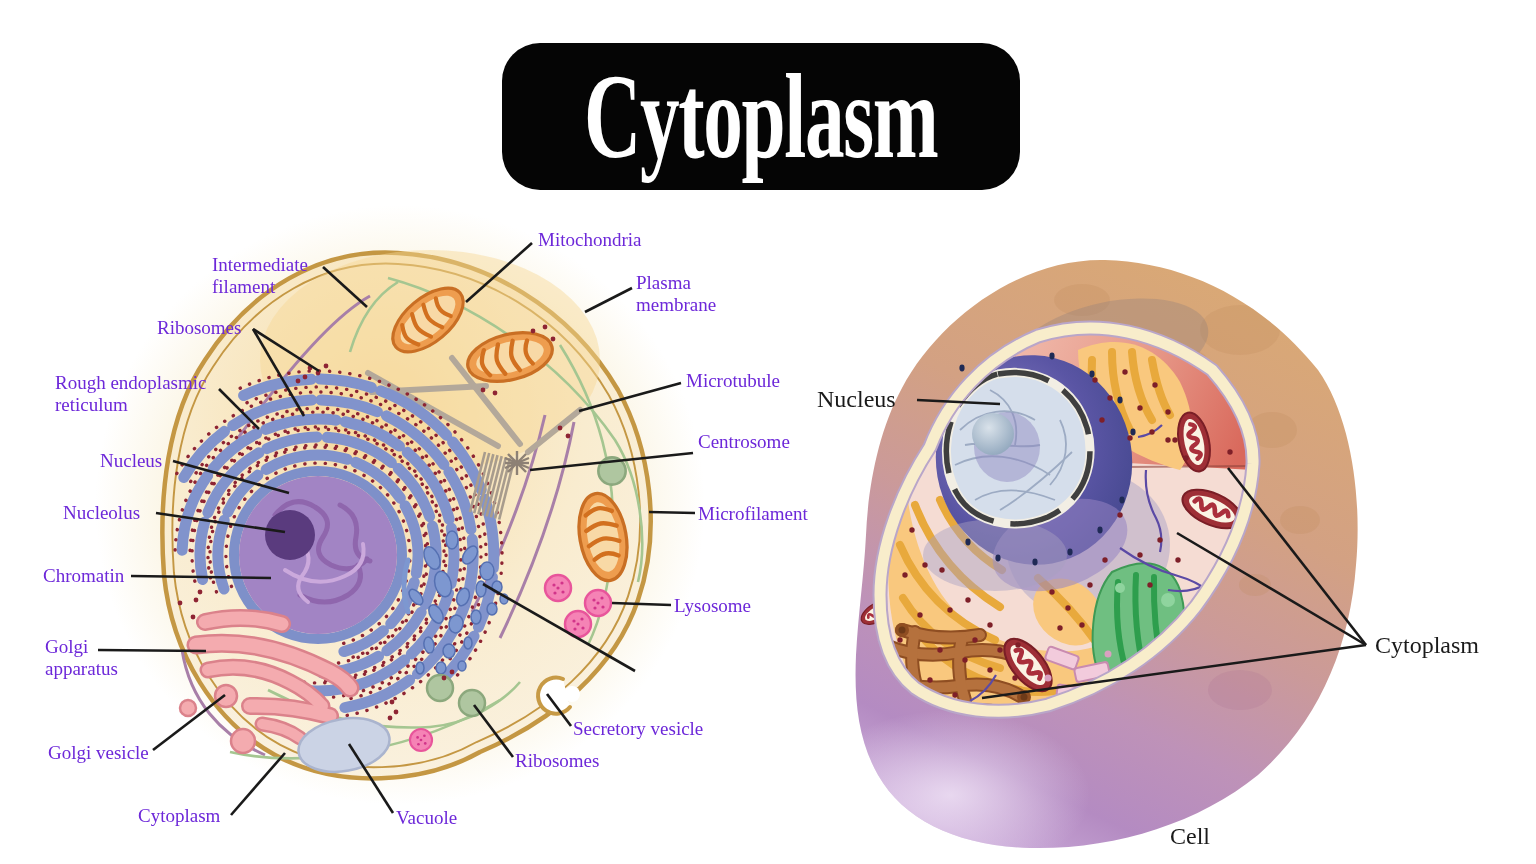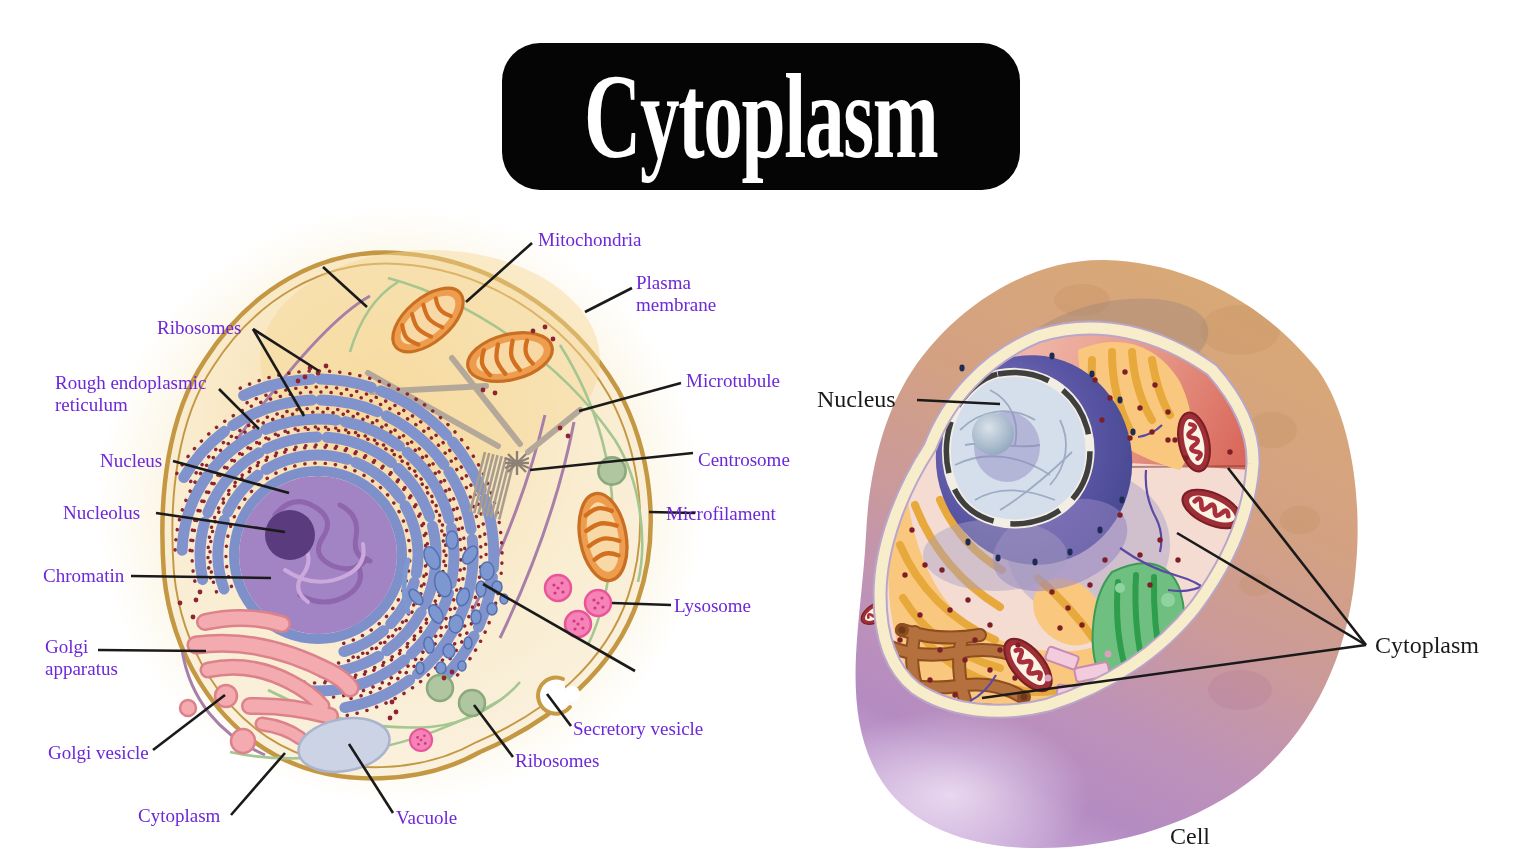--- a/index.html
+++ b/index.html
@@ -494,34 +494,35 @@
     <line x1="1366" y1="645" x2="1228" y2="468"></line>
     <line x1="1366" y1="645" x2="1177" y2="533"></line>
     <line x1="1366" y1="645" x2="982" y2="698"></line>
   </g>
 </svg>
 
 <div class="title-banner">
   <span>Cytoplasm</span>
 </div>
 
+<div class="lbl" style="left:212px;top:254px;width:122px">Intermediate filament</div>
 <div class="lbl" style="left:157px;top:317px">Ribosomes</div>
 <div class="lbl" style="left:55px;top:372px;width:168px">Rough endoplasmic reticulum</div>
 <div class="lbl" style="left:100px;top:450px">Nucleus</div>
 <div class="lbl" style="left:63px;top:502px">Nucleolus</div>
 <div class="lbl" style="left:43px;top:565px">Chromatin</div>
 <div class="lbl" style="left:45px;top:636px;width:98px">Golgi apparatus</div>
 <div class="lbl" style="left:48px;top:742px">Golgi vesicle</div>
 <div class="lbl" style="left:138px;top:805px">Cytoplasm</div>
 <div class="lbl" style="left:396px;top:807px">Vacuole</div>
 <div class="lbl" style="left:515px;top:750px">Ribosomes</div>
 <div class="lbl" style="left:573px;top:718px">Secretory vesicle</div>
 <div class="lbl" style="left:674px;top:595px">Lysosome</div>
-<div class="lbl" style="left:666px;top:503px">Microfilament</div>
-<div class="lbl" style="left:698px;top:449px">Centrosome</div>
+<div class="lbl" style="left:698px;top:503px">Microfilament</div>
+<div class="lbl" style="left:698px;top:431px">Centrosome</div>
 <div class="lbl" style="left:686px;top:370px">Microtubule</div>
 <div class="lbl" style="left:636px;top:272px;width:108px">Plasma membrane</div>
 <div class="lbl" style="left:538px;top:229px">Mitochondria</div>
 
 <div class="lbl-lg" style="left:817px;top:386px">Nucleus</div>
 <div class="lbl-lg" style="left:1375px;top:632px">Cytoplasm</div>
 <div class="lbl-lg" style="left:1170px;top:823px">Cell</div>
 
 </div>
 

